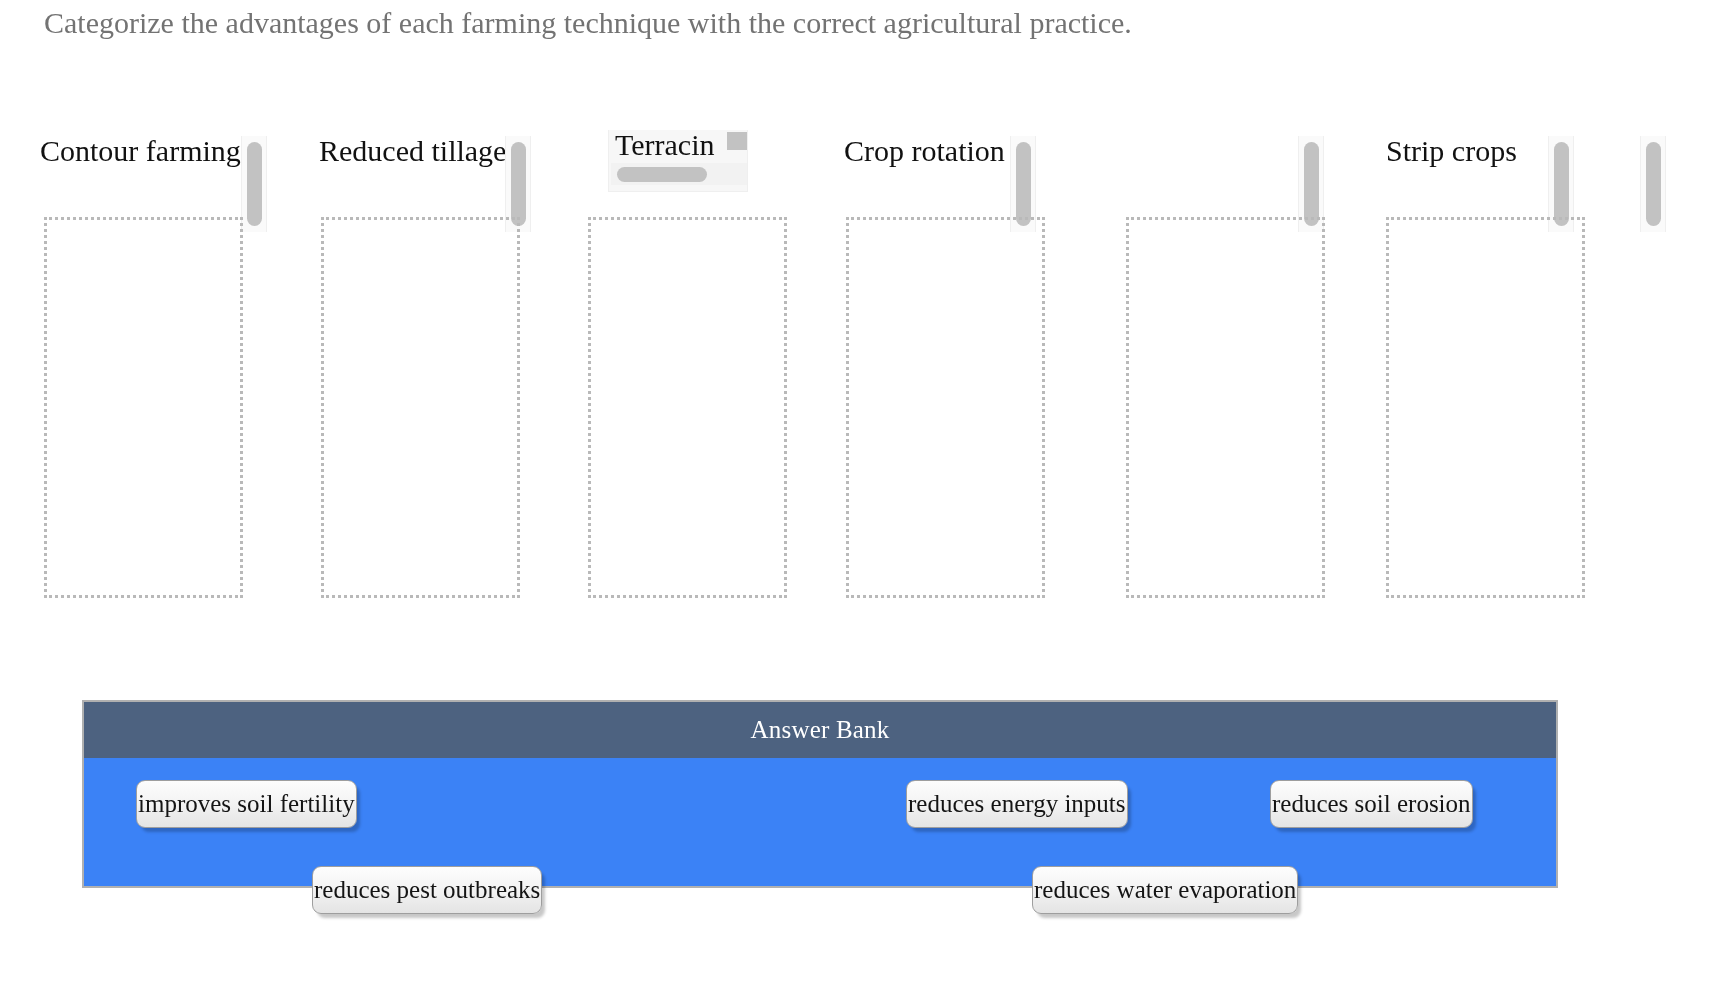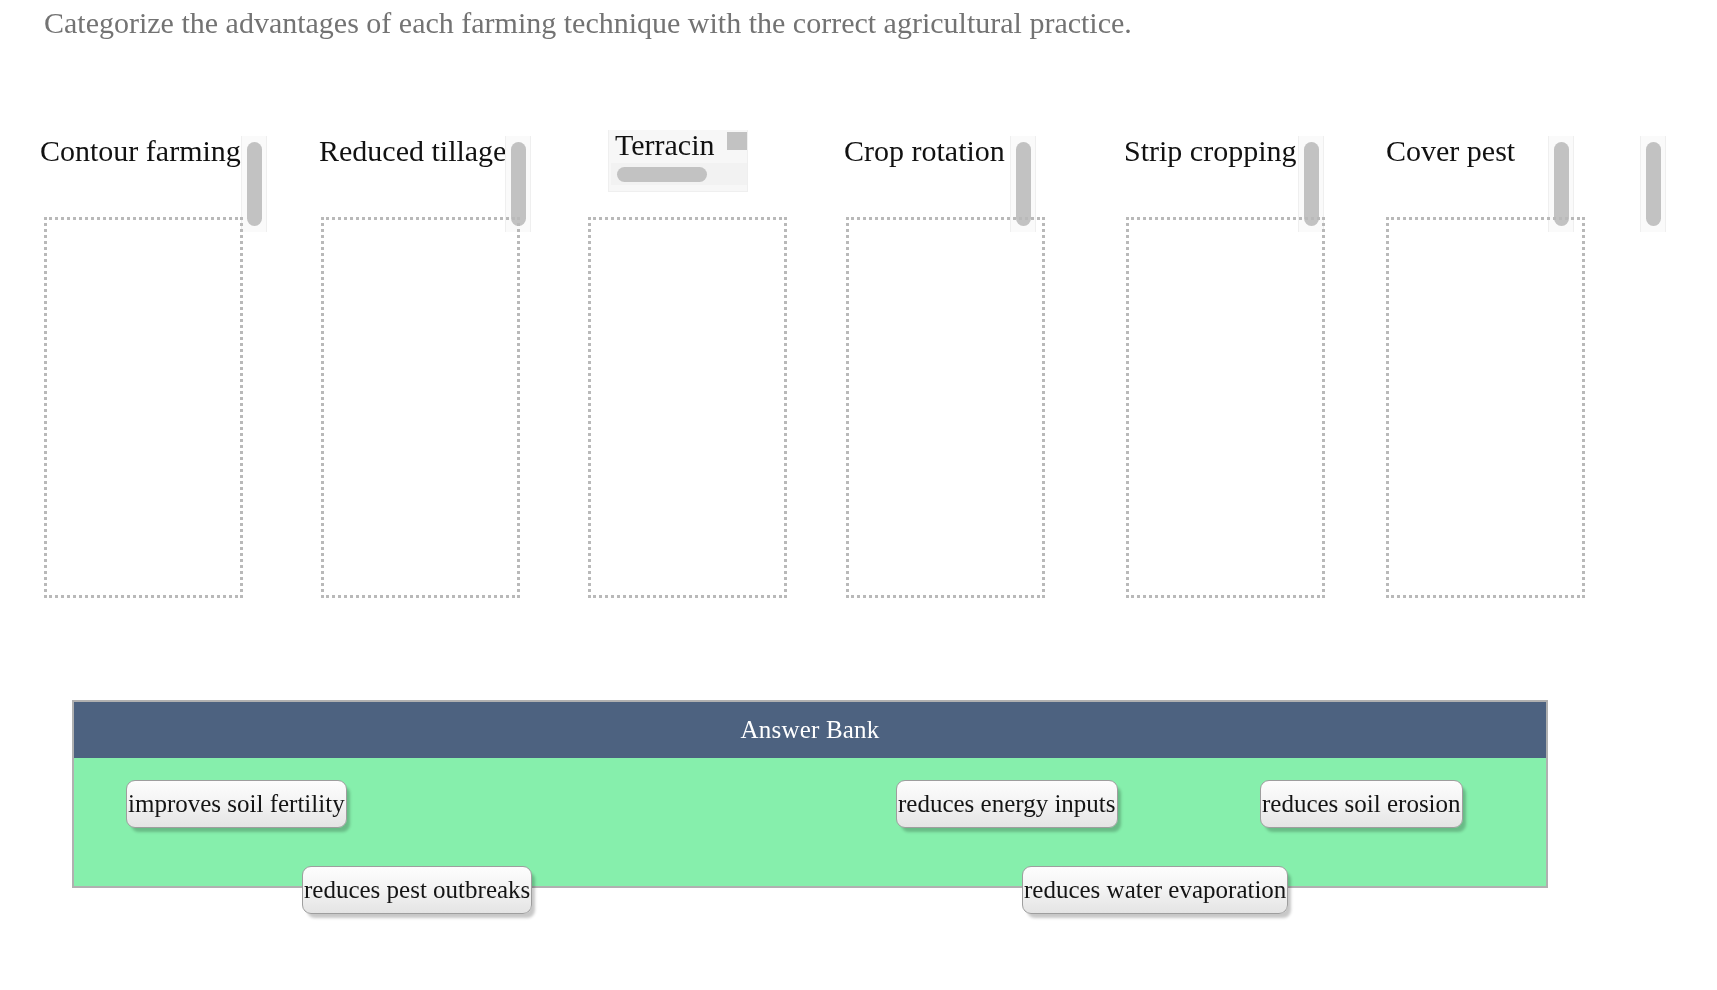--- a/index.html
+++ b/index.html
@@ -133,26 +133,26 @@
     top: 85px;
     width: 200px;
     height: 380px;
     border: 3px dotted #b9b9b9;
     background: transparent;
   }
 
   
   .bank {
     position: absolute;
-    left: 72px;
+    left: 82px;
     top: 700px;
     width: 1476px;
     height: 188px;
     border: 2px solid #b0b0b0;
-    background: #86efac;
+    background: #3b82f6;
   }
   .bank-title {
     height: 56px;
     background: #4d6280;
     color: #ffffff;
     font-size: 25px;
     line-height: 56px;
     text-align: center;
     letter-spacing: 0.2px;
   }
@@ -222,31 +222,30 @@
         <div class="hscroll">
           <div class="thumb"></div>
         </div>
         <div class="corner-box"></div>
       </div>
       <div class="dropzone" style="left:8px;top:85px;width:199px;height:381px;"></div>
     </div>
 
     <div class="column" style="left:1120px;">
       <div class="col-head">
-        <div class="col-head-text">Strip cropping</div>
         <div class="vscroll" style="left:178px;">
           <div class="thumb"></div>
         </div>
       </div>
       <div class="dropzone" style="left:6px;top:85px;width:199px;height:381px;"></div>
     </div>
 
     <div class="column" style="left:1382px;">
       <div class="col-head">
-        <div class="col-head-text">Cover pest</div>
+        <div class="col-head-text">Strip crops</div>
         <div class="vscroll" style="left:166px;">
           <div class="thumb"></div>
         </div>
       </div>
       <div class="dropzone" style="left:4px;top:85px;width:199px;height:381px;"></div>
     </div>
 
     <div class="column" style="left:1640px;width:77px;">
       <div class="col-head" style="width:77px;">
         <div class="col-head-text"></div>

